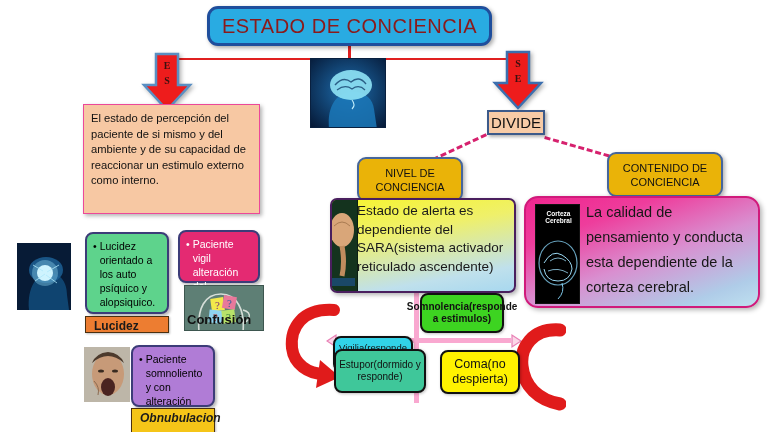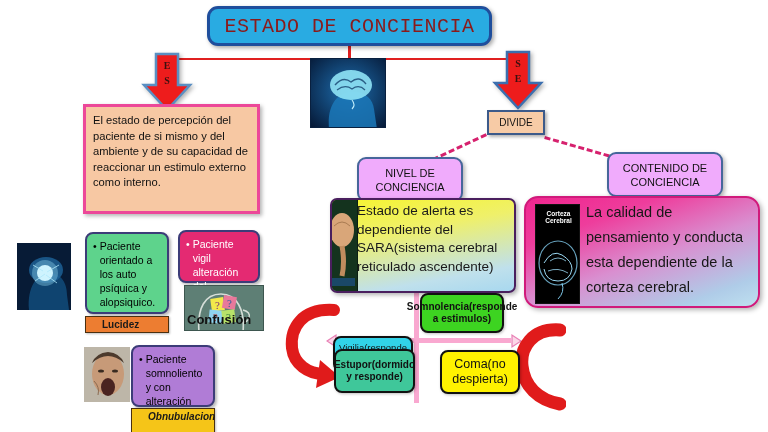--- a/index.html
+++ b/index.html
@@ -18,21 +18,21 @@
   #title-box {
     left: 207px; top: 6px; width: 285px; height: 40px;
     background: #29ABE2;
     border: 3px solid #1F4E9C;
     border-radius: 11px;
     display: flex; align-items: center; justify-content: center;
     box-shadow: 2px 2px 4px rgba(0,0,0,0.35);
     z-index: 20;
   }
   #title-text {
-    font-family: Liberation Mono, monospace;
+    font-family: Liberation Sans, sans-serif;
     font-size: 20px;
     color: #8B1A1A;
     letter-spacing: .5px;
     white-space: nowrap;
   }
 
   
   .red-line { background: #E02020; z-index: 5; }
 
   
@@ -50,34 +50,34 @@
 
   
   .peach-box {
     background: #F7CBA6;
     border: 2px solid #3C5A8A;
     color: #111;
   }
   #def-box {
     left: 83px; top: 104px; width: 177px; height: 110px;
     background: #F7C8A3;
-    border: 3px solid #ec4899;
+    border: 1px solid #ec4899;
     padding: 6px 7px;
     font-size: 11.2px; line-height: 15.6px; color: #111;
     box-shadow: 2px 2px 4px rgba(0,0,0,0.3);
     z-index: 14;
   }
   #divide-box {
     left: 487px; top: 110px; width: 58px; height: 25px;
     display:flex; align-items:center; justify-content:center;
-    font-size: 10px; z-index: 14;
+    font-size: 15px; z-index: 14;
     box-shadow: 2px 2px 3px rgba(0,0,0,0.3);
   }
   .rnd-peach {
-    background: #f0abfc;
+    background: #eab308;
     border: 2px solid #46669B;
     border-radius: 9px;
     display:flex; align-items:center; justify-content:center;
     text-align:center; font-size: 11px; line-height: 14px; color:#111;
     box-shadow: 2px 2px 4px rgba(0,0,0,0.3);
     z-index: 14;
   }
   #nivel-box { left: 357px; top: 157px; width: 106px; height: 45px; }
   #contenido-box { left: 607px; top: 152px; width: 116px; height: 45px; }
 
@@ -137,22 +137,22 @@
     border-radius: 8px;
     padding: 5px 5px 3px 6px;
     font-size: 10.5px; line-height: 14px;
     z-index: 14;
     box-shadow: 2px 2px 3px rgba(0,0,0,0.28);
   }
   .bullet-card .b { display:flex; }
   .bullet-card .b span.dot { margin-right: 3px; }
   .label-strip {
     border: 1px solid #4a3010;
-    font-size: 10px; font-weight: bold; color: #1a1a1a;
-    padding: 2px 16px; z-index: 15;
+    font-size: 12px; font-weight: bold; color: #1a1a1a;
+    padding: 2px 8px; z-index: 15;
     box-shadow: 1px 1px 2px rgba(0,0,0,0.25);
   }
   #card-lucidez { left: 85px; top: 232px; width: 84px; height: 82px; background: #5ED38C; }
   #strip-lucidez { left: 85px; top: 316px; width: 84px; height: 17px; background: #ED7D31; }
   #card-confusion { left: 178px; top: 230px; width: 82px; height: 53px; background: #E42A72; color: #fff; }
   #img-confusion { left: 184px; top: 285px; width: 80px; height: 46px; background: #5B7D73; border: 1px solid #3d564f; z-index: 15; overflow:hidden; }
   #img-confusion-label { position:absolute; left: 2px; top: 26px; font-size: 13px; font-weight: bold; color: #111; z-index:3; }
   #card-obnub { left: 131px; top: 345px; width: 84px; height: 62px; background: #B07CD6; }
   #strip-obnub { left: 131px; top: 408px; width: 84px; height: 36px; background: #F5C518; font-style: italic; }
   #img-yawn { left: 84px; top: 347px; width: 46px; height: 55px; background: #B9B2A4; overflow:hidden; z-index: 13; }
@@ -163,21 +163,21 @@
   .quad {
     border: 2px solid #111;
     border-radius: 8px;
     display:flex; align-items:center; justify-content:center;
     text-align:center; z-index: 14;
     padding: 2px;
     box-shadow: 1px 1px 3px rgba(0,0,0,0.25);
   }
   #q-vigilia { left: 333px; top: 296px; width: 80px; height: 36px; background: #31D3E8; font-size: 9.5px; font-weight: normal; line-height: 12px; color: #111; margin-top: 40px; }
   #q-somno  { left: 420px; top: 293px; width: 84px; height: 40px; background: #3DD421; font-size: 10px; font-weight: bold; line-height: 12.5px; color: #111; }
-  #q-estupor{ left: 334px; top: 349px; width: 81px; height: 44px; background: #3FC79A; font-size: 10px; font-weight: bold; line-height: 12.5px; color: #111; }
+  #q-estupor{ left: 334px; top: 349px; width: 92px; height: 44px; background: #3FC79A; font-size: 10px; font-weight: normal; line-height: 12.5px; color: #111; }
   #q-coma   { left: 424px; top: 350px; width: 80px; height: 44px; background: #FFF200; font-size: 12.5px; line-height: 15px; color: #111; margin-left: 16px; }
 
   .pink-bar { position:absolute; background: #F9A8D0; z-index: 8; }
   .pink-arrow-h { position:absolute; z-index: 9; }
 
   
   .orient {
     background: #79E89A;
     border: 3px dashed #1B3A5C;
     border-radius: 26px;
@@ -262,21 +262,21 @@
   <div class="abs" id="sara-box">
     <div id="sara-img">
       <svg viewBox="0 0 33 100" width="33" height="100">
         <rect width="33" height="100" fill="#14331E"></rect>
         <ellipse cx="16" cy="34" rx="12" ry="17" fill="#D9A679"></ellipse>
         <path d="M16 50 q3 16 0 30" stroke="#C08C5E" stroke-width="5" fill="none"></path>
         <path d="M8 30 q8 -8 16 0" stroke="#A97B52" stroke-width="1" fill="none"></path>
         <rect x="4" y="82" width="25" height="8" fill="#1B4E7A" opacity=".8"></rect>
       </svg>
     </div>
-    <div id="sara-text">Estado de alerta es dependiente del SARA(sistema cerebral reticulado ascendente)</div>
+    <div id="sara-text">Estado de alerta es dependiente del SARA(sistema activador reticulado ascendente)</div>
   </div>
 
   <div class="abs" id="corteza-box">
     <div id="corteza-img">
       <svg viewBox="0 0 45 100" width="45" height="100">
         <rect width="45" height="100" fill="#000"></rect>
         <ellipse cx="22" cy="58" rx="19" ry="22" fill="none" stroke="#7FC8EA" stroke-width="1.2" opacity=".8"></ellipse>
         <path d="M8 58 q8 -14 18 -8 q10 6 10 14 q-2 12 -14 12 q-12 0 -14 -12" fill="none" stroke="#9BD8F2" stroke-width="1"></path>
         <path d="M14 56 q8 -6 16 0" fill="none" stroke="#9BD8F2" stroke-width=".8"></path>
         <path d="M12 66 q10 -4 20 2" fill="none" stroke="#9BD8F2" stroke-width=".8"></path>
@@ -306,21 +306,21 @@
       <ellipse cx="17" cy="24" rx="3" ry="1.6" fill="#3A2B20"></ellipse>
       <ellipse cx="31" cy="24" rx="3" ry="1.6" fill="#3A2B20"></ellipse>
       <ellipse cx="24" cy="40" rx="7" ry="9" fill="#4A2320"></ellipse>
       <path d="M10 34 q6 6 4 14" stroke="#8B6A50" stroke-width="1" fill="none"></path>
     </svg>
   </div>
 
   <div class="abs bullet-card" id="card-lucidez">
     <div class="b">
       <span class="dot">•</span>
-      <span>Paciente orientado a los auto psíquica y alopsiquico.</span>
+      <span>Lucidez orientado a los auto psíquico y alopsiquico.</span>
     </div>
   </div>
   <div class="abs label-strip" id="strip-lucidez">
     <span>Lucidez</span>
   </div>
 
   <div class="abs bullet-card" id="card-confusion">
     <div class="b">
       <span class="dot">•</span>
       <span>Paciente vigil alteración del contenido</span>

